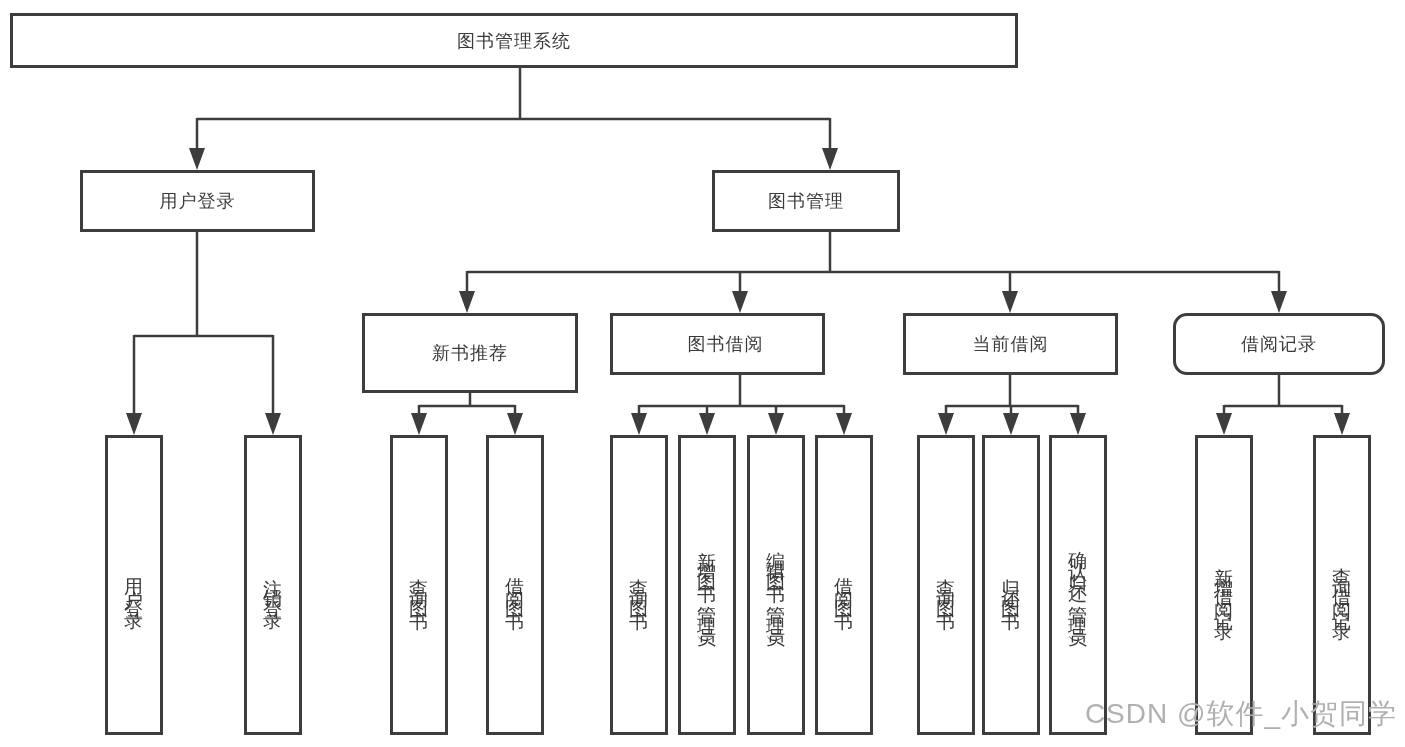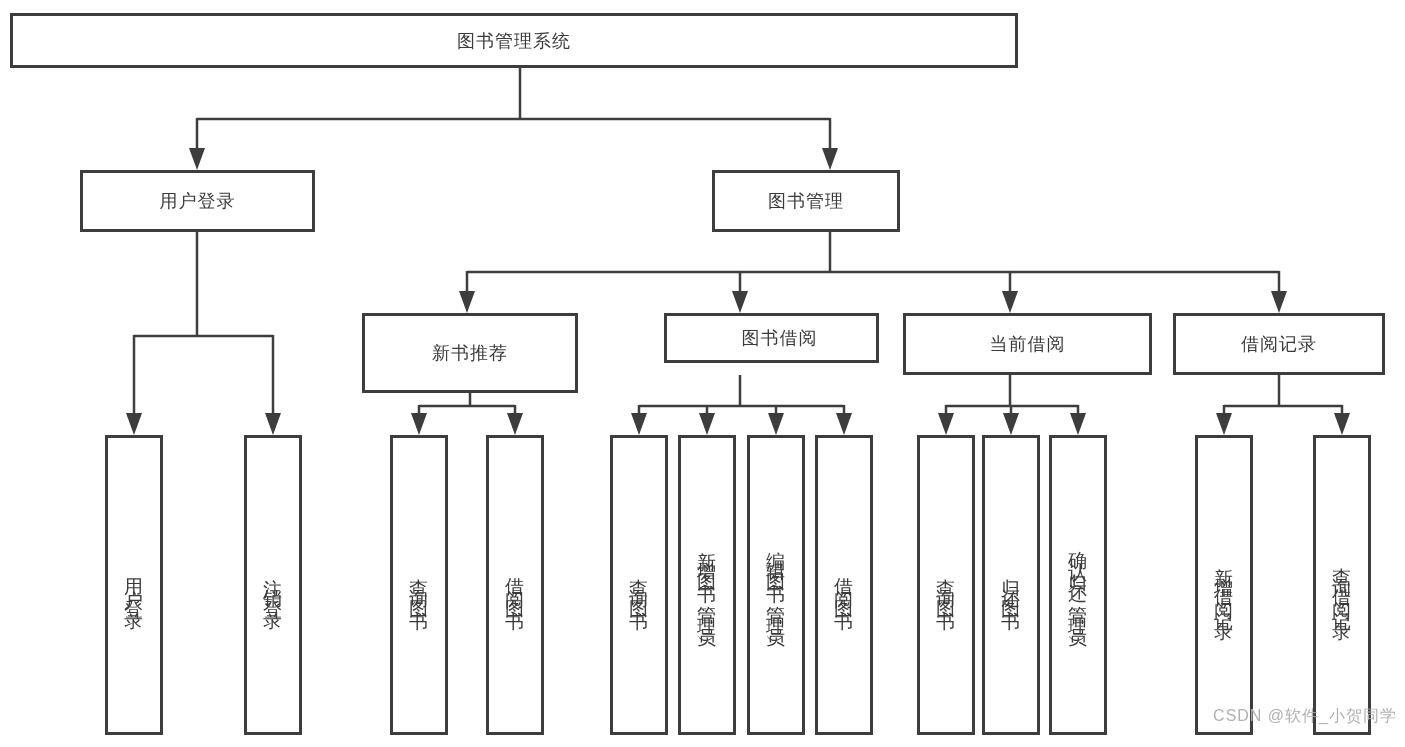--- a/index.html
+++ b/index.html
@@ -40,22 +40,22 @@
     writing-mode: vertical-lr;
     text-orientation: mixed;
     font-size: 19px;
     letter-spacing: 11px;
     line-height: 1;
     white-space: nowrap;
   }
   .watermark {
     position: absolute;
     right: 8px;
-    bottom: 20px;
-    font-size: 16px;
+    bottom: 14px;
+    font-size: 28px;
     letter-spacing: 1px;
     color: var(--watermark, #b0b0b0);
     z-index: 5;
     margin-left: 40px;
   }
 </style>
 </head>
 <body>
 
 <div class="canvas">
@@ -133,27 +133,27 @@
   <div class="node box-h" style="left:80px; top:170px; width:235px; height:62px;">
     <span>用户登录</span>
   </div>
   <div class="node box-h" style="left:712px; top:170px; width:188px; height:62px;">
     <span>图书管理</span>
   </div>
 
   <div class="node box-h" style="left:362px; top:313px; width:216px; height:80px;">
     <span>新书推荐</span>
   </div>
-  <div class="node box-h" style="left:664px; top:313px; width:215px; height:50px;padding-left:16px;">
+  <div class="node box-h" style="left:610px; top:313px; width:215px; height:62px;padding-left:16px;">
     <span>图书借阅</span>
   </div>
-  <div class="node box-h" style="left:903px; top:313px; width:249px; height:62px;">
+  <div class="node box-h" style="left:903px; top:313px; width:215px; height:62px;">
     <span>当前借阅</span>
   </div>
-  <div class="node box-h" style="left:1173px; top:313px; width:212px; height:62px;">
+  <div class="node box-h" style="left:1173px; top:313px; width:212px; height:62px;border-radius:14px;">
     <span>借阅记录</span>
   </div>
 
   <div class="node box-v" style="left:105px;">
     <span class="vtext">用户登录</span>
   </div>
   <div class="node box-v" style="left:244px;">
     <span class="vtext">注销登录</span>
   </div>
 

